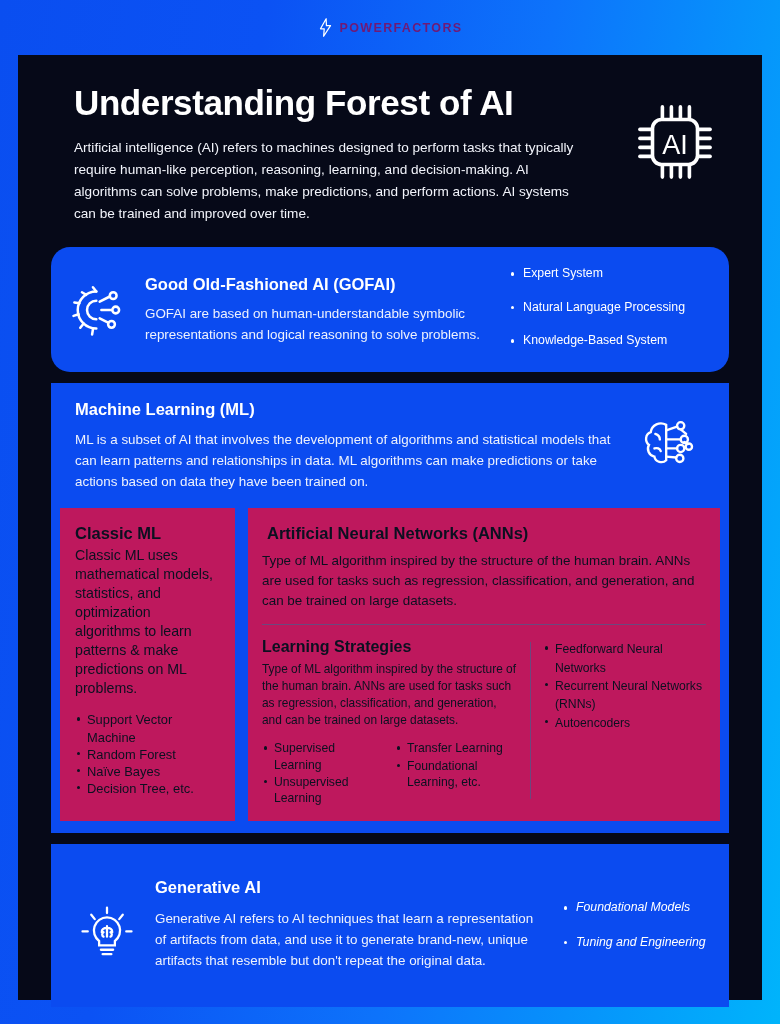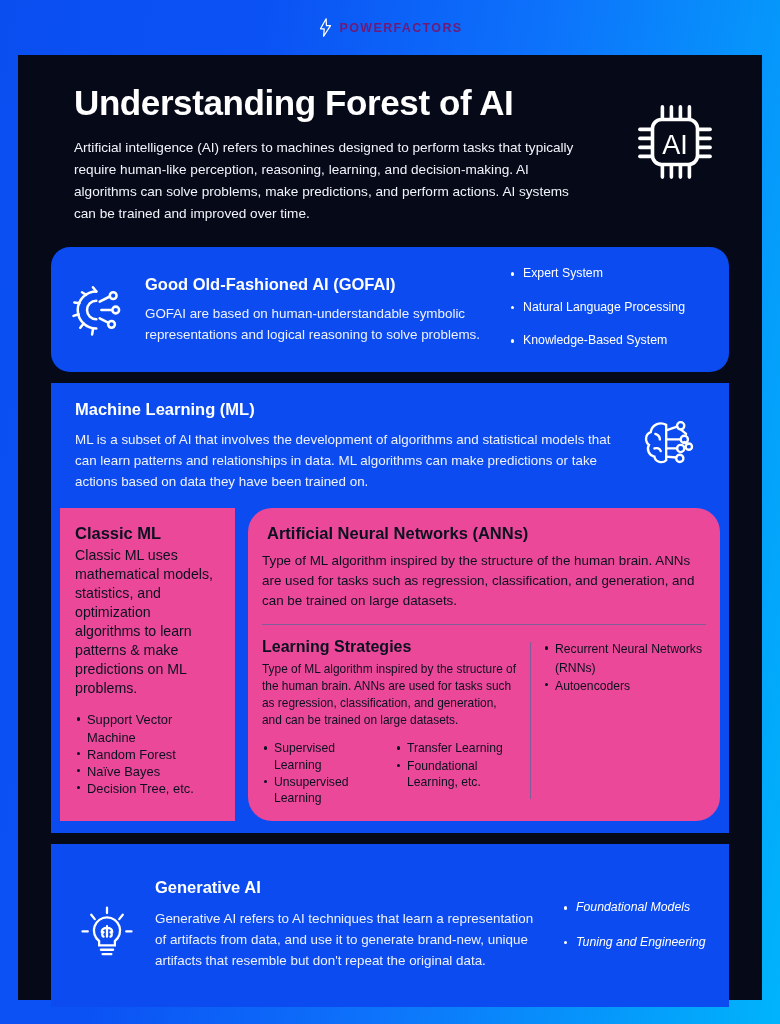--- a/index.html
+++ b/index.html
@@ -106,21 +106,21 @@
   .brain-icon { width: 58px; height: 58px; flex: none; margin: 14px 10px 0 10px; }
 
   
   .ml-cols {
     margin: 0 15px;
     display: flex;
     background: #0B4BF0;
     padding: 0 9px 12px 9px;
     gap: 13px;
   }
-  .panel-light { background: #ec4899; }
+  .panel-light { background: #be185d; }
   .classic {
     width: 175px; flex: none;
     padding: 16px 15px 16px 15px;
   }
   .classic h3 {
     color: #0b1020; font-size: 16.5px; font-weight: bold; margin-bottom: 3px;
   }
   .classic p {
     color: #0b1020; font-size: 14.2px; line-height: 1.34; margin-bottom: 13px;
   }
@@ -131,21 +131,21 @@
   }
   .dark-bullets li::before {
     content: "";
     position: absolute; left: 2px; top: 6px;
     width: 3.4px; height: 3.4px; border-radius: 50%;
     background: #0b1020;
   }
   .anns {
     flex: 1;
     padding: 16px 14px 14px 14px;
-    display: flex; flex-direction: column; border-radius: 24px;
+    display: flex; flex-direction: column;
   }
   .anns h3 {
     color: #0b1020; font-size: 16.5px; font-weight: bold; margin: 0 0 8px 5px;
   }
   .anns > p {
     color: #0b1020; font-size: 13.4px; line-height: 1.47; margin-bottom: 14px;
   }
   .hr {
     height: 1px; background: #2a6f99; opacity: .55; margin-bottom: 13px;
   }
@@ -299,20 +299,21 @@
               <li>Transfer Learning</li>
               <li>Foundational Learning, etc.</li>
             </ul>
           </div>
         </div>
 
         <div class="vdiv"></div>
 
         <div class="nets">
           <ul class="dark-bullets">
+            <li>Feedforward Neural Networks</li>
             <li>Recurrent Neural Networks (RNNs)</li>
             <li>Autoencoders</li>
           </ul>
         </div>
       </div>
     </div>
   </div>
 
   <div class="card genai">
     <svg class="bulb-icon" viewBox="0 0 64 64">

